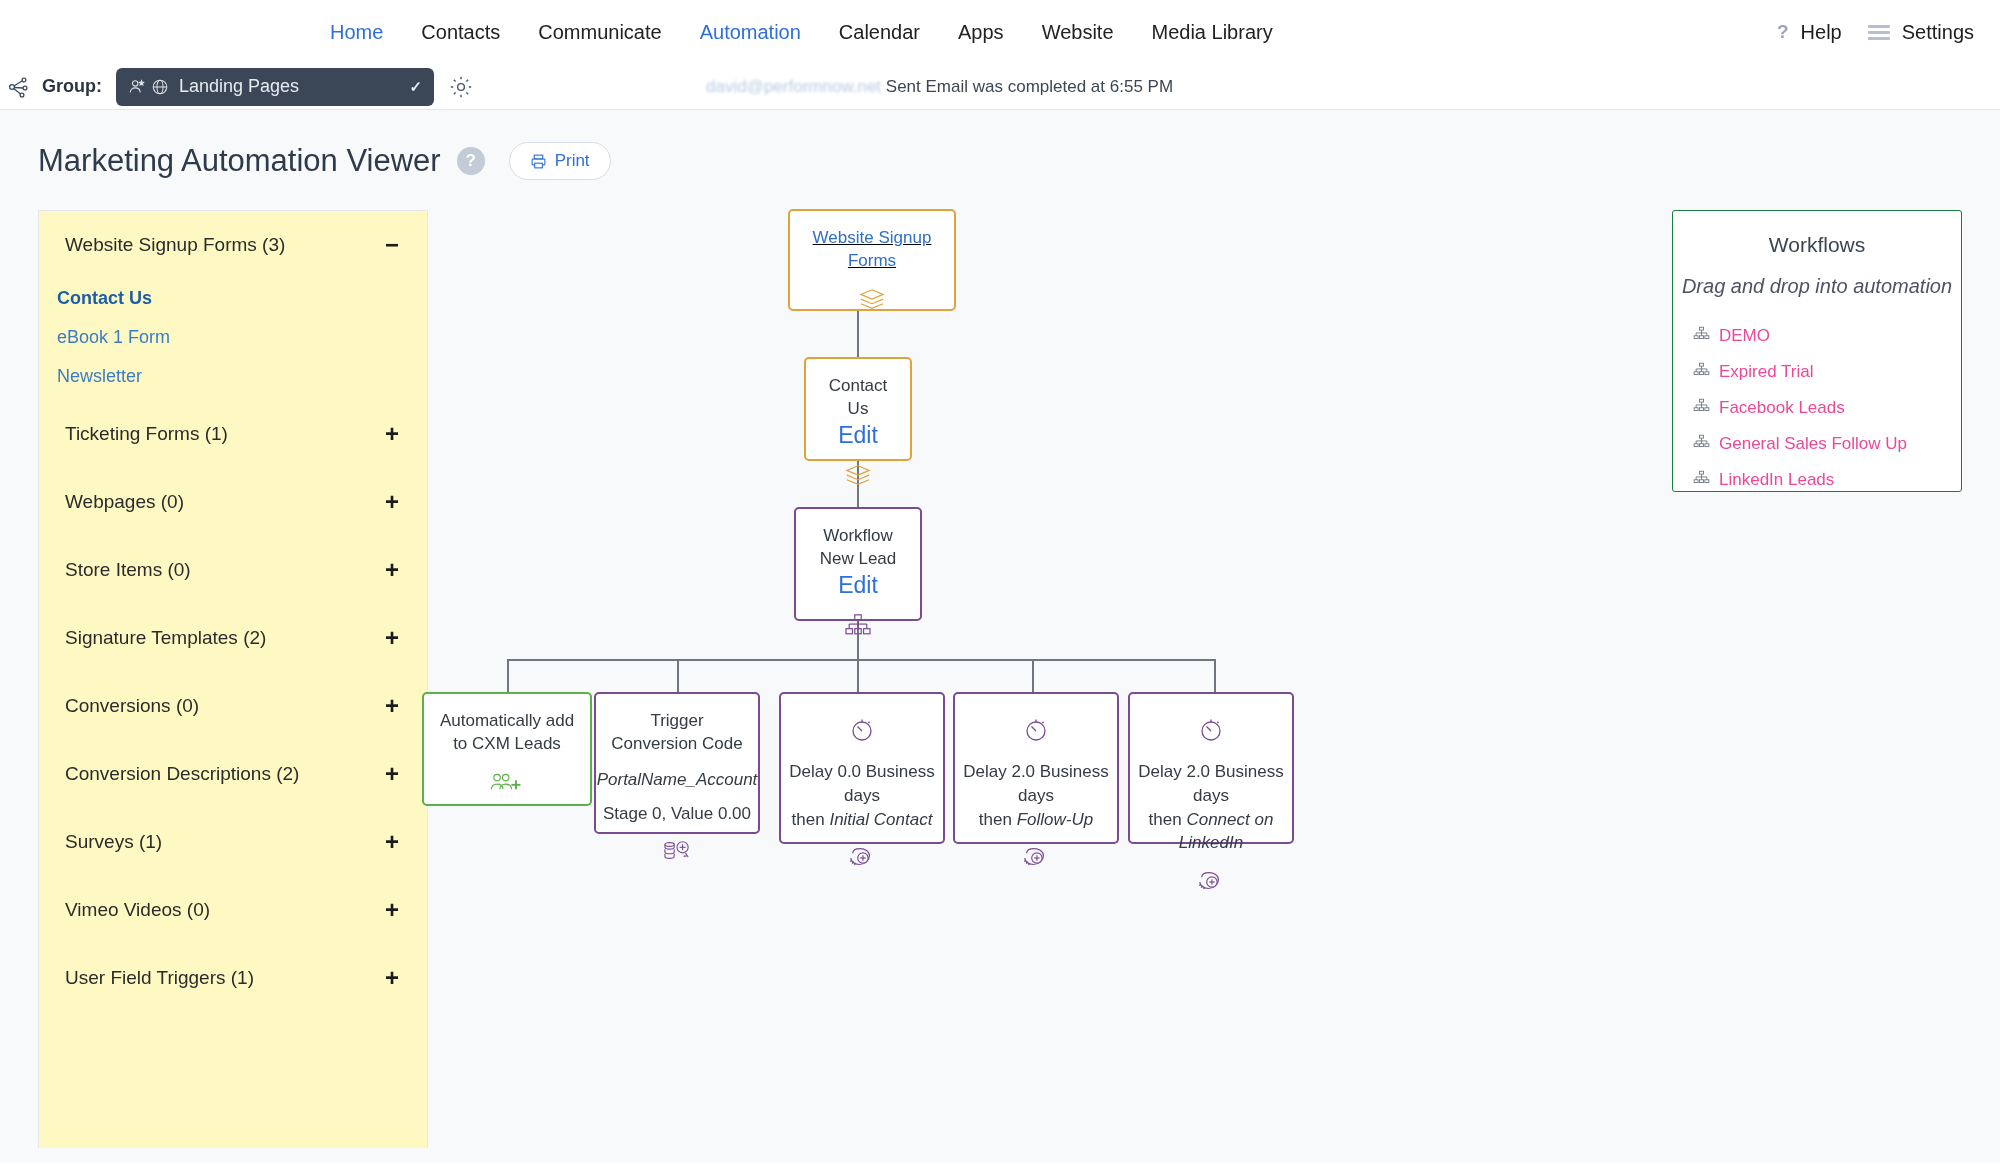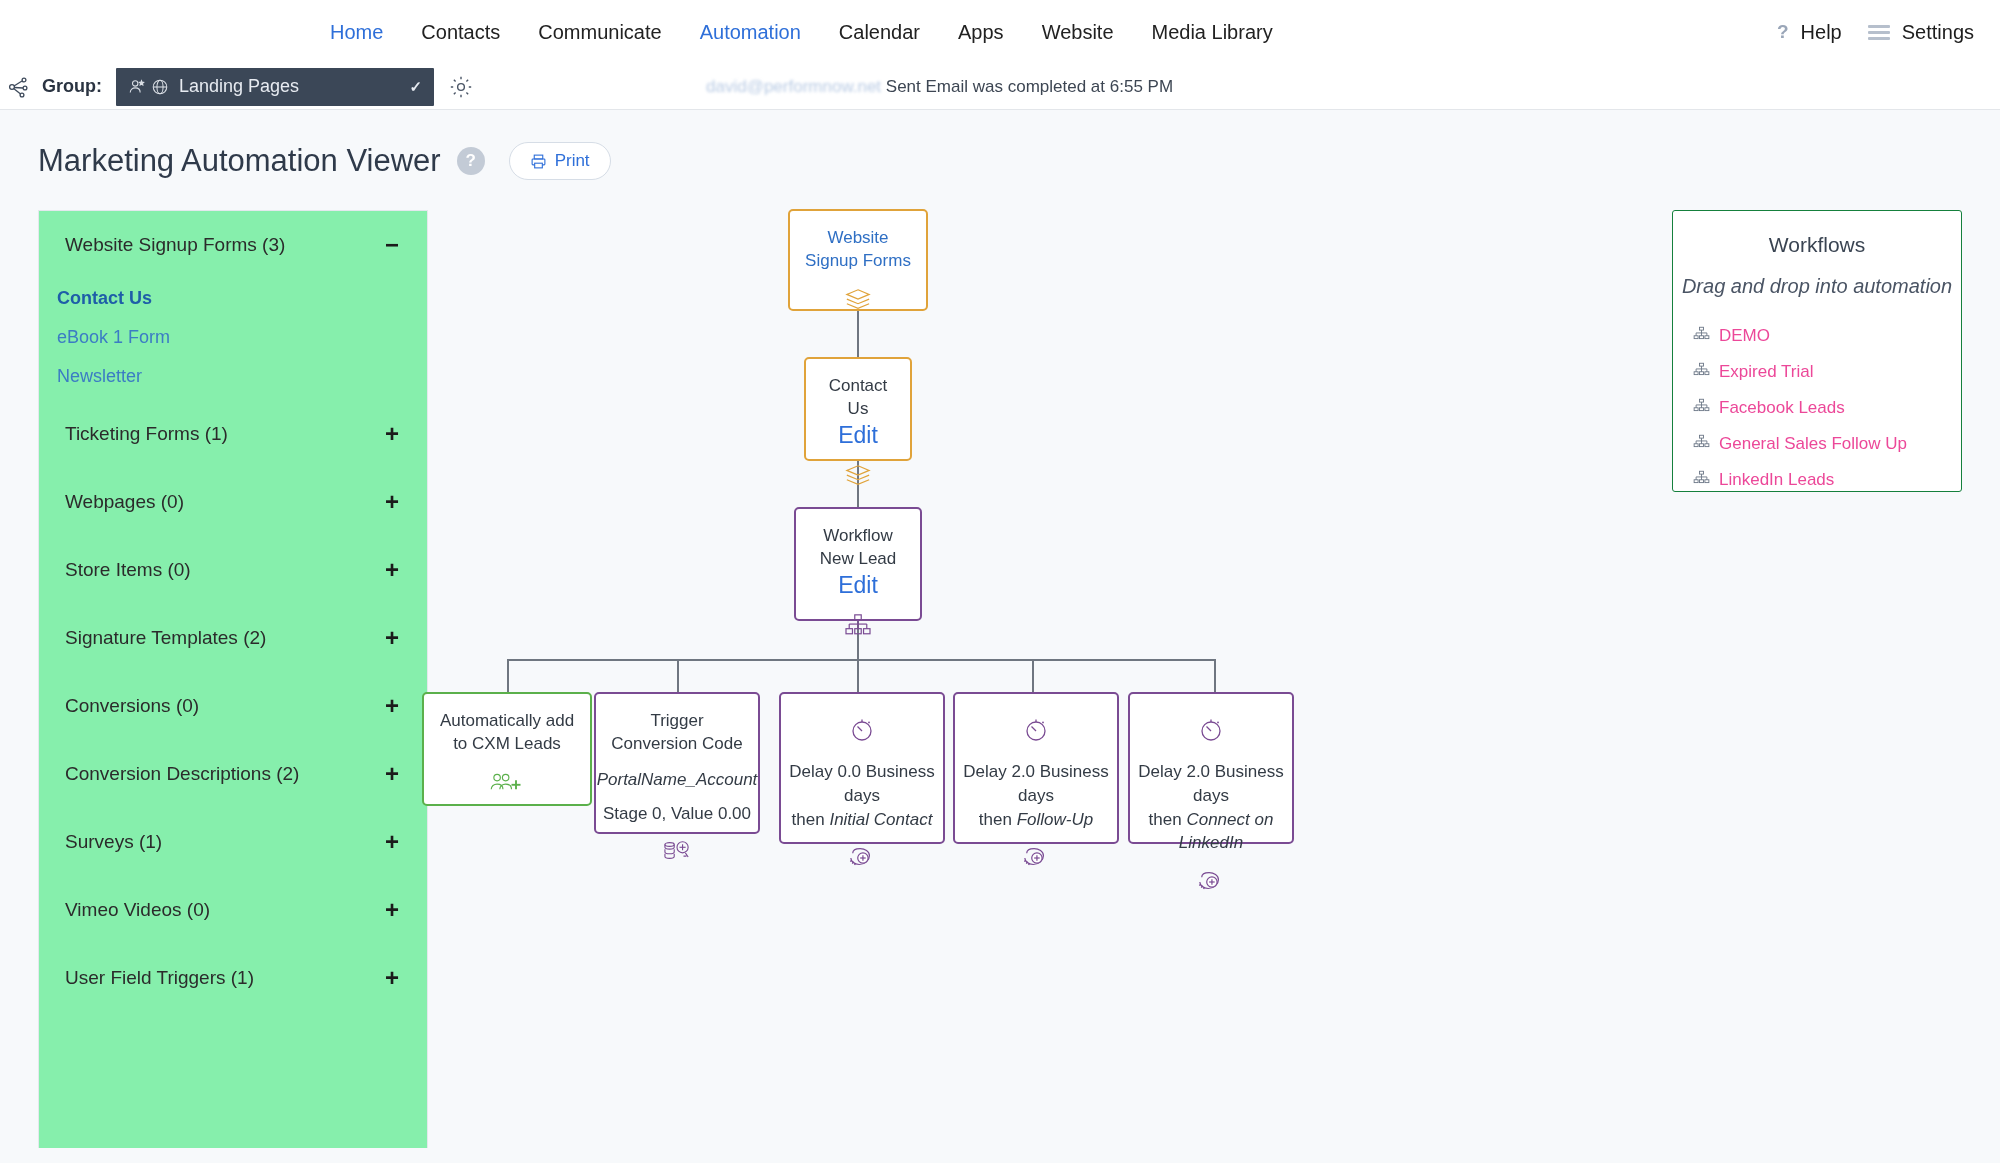--- a/index.html
+++ b/index.html
@@ -82,21 +82,21 @@
     font-size: 18px;
     font-weight: bold;
     color: #2b3442;
     margin-left: 10px;
   }
   .group-select {
     margin-left: 14px;
     width: 318px;
     height: 38px;
     background: #3b4757;
-    border-radius: 1px;
+    border-radius: 6px;
     display: flex;
     align-items: center;
     padding: 0 12px;
     color: #e7ebf1;
     font-size: 18px;
     cursor: pointer;
     position: relative;
   }
   .group-select .gs-icons {
     display: flex; align-items: center; gap: 5px;
@@ -175,21 +175,21 @@
     display: flex;
     padding: 30px 38px 0 38px;
     position: relative;
     height: calc(100% - 85px);
   }
 
   
   .sidebar {
     width: 390px;
     flex: 0 0 390px;
-    background: #86efac;
+    background: #fef9c3;
     border: 1px solid #e4e8ed;
     border-bottom: none;
     height: 100%;
     overflow: hidden;
   }
   .acc-row {
     display: flex;
     align-items: center;
     justify-content: space-between;
     padding: 22px 28px 22px 26px;
@@ -448,21 +448,21 @@
       <div class="conn v" style="left:429px; top:101px; height:46px;"></div>
       <div class="conn v" style="left:429px; top:251px; height:46px;"></div>
       <div class="conn v" style="left:429px; top:411px; height:39px;"></div>
       <div class="conn h" style="left:79px; top:449px; width:708px;"></div>
       <div class="conn v" style="left:79px; top:449px; height:33px;"></div>
       <div class="conn v" style="left:249px; top:449px; height:33px;"></div>
       <div class="conn v" style="left:429px; top:449px; height:33px;"></div>
       <div class="conn v" style="left:604px; top:449px; height:33px;"></div>
       <div class="conn v" style="left:786px; top:449px; height:33px;"></div>
 
-      <div class="node" style="left:360px; top:-1px; width:140px; height:102px;">
+      <div class="node" style="left:360px; top:-1px; width:168px; height:102px;text-decoration:underline;">
         <div class="node-title blue">Website Signup Forms</div>
         <div class="node-icon">
           <svg width="30" height="26" viewBox="0 0 32 28" fill="none" stroke="#e0a33a" stroke-width="1.3">
             <path d="M16 3l12 5-12 5-12-5z"></path>
               <path d="M4 13l12 5 12-5"></path>
               <path d="M4 18l12 5 12-5"></path>
           </svg>
         </div>
       </div>
 

